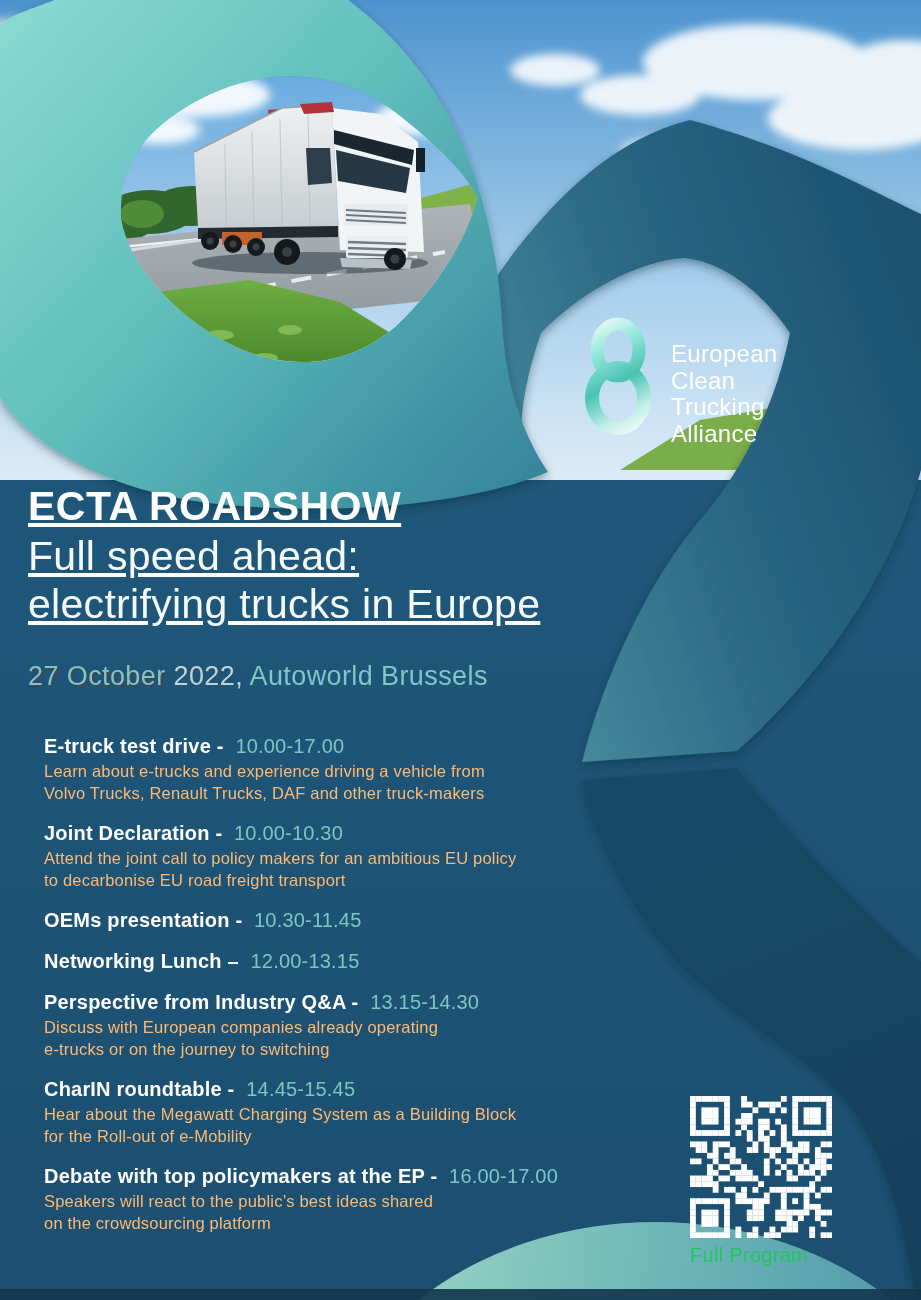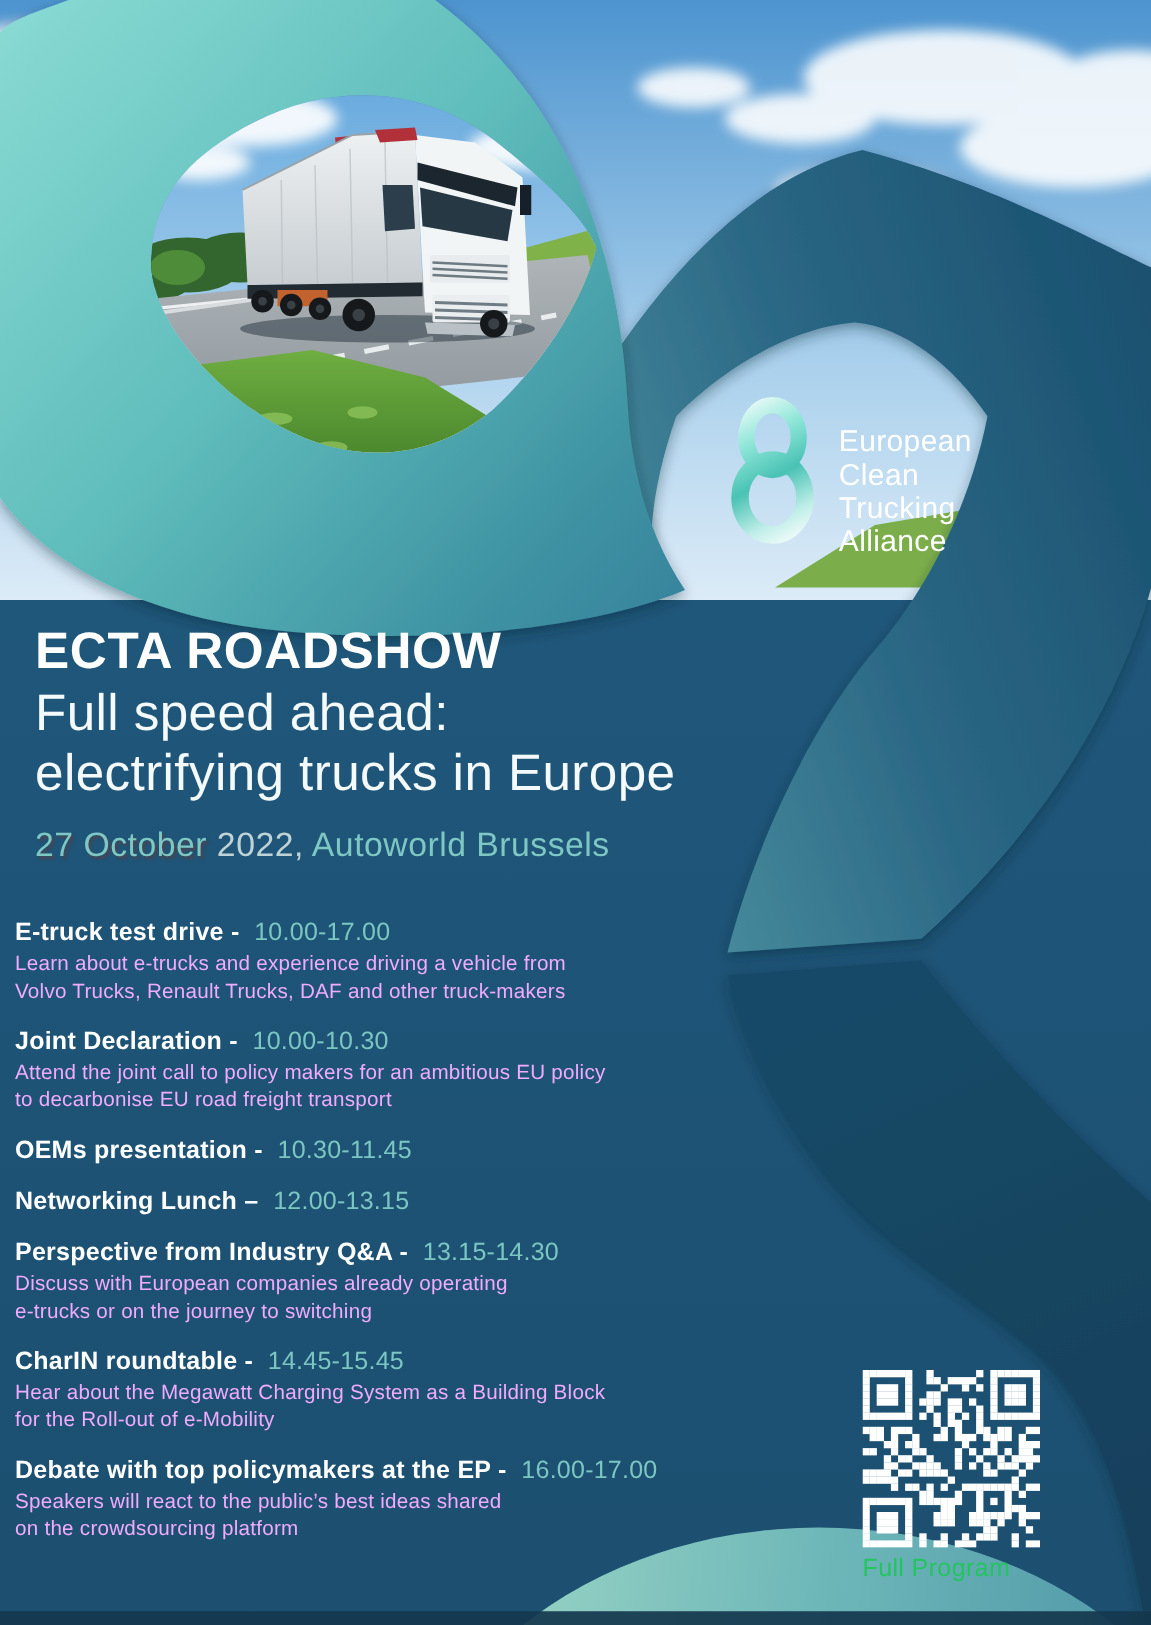--- a/index.html
+++ b/index.html
@@ -5,35 +5,35 @@
   html,body{margin:0;padding:0;background:#0c2233;}
   .poster{
     position:relative;width:921px;height:1300px;overflow:hidden;
     background:#1E5578;
     font-family:"Liberation Sans", sans-serif;
     color:#fff;
   }
   .bg-art{position:absolute;left:0;top:0;width:921px;height:1300px;display:block;}
 
   
-  .title-block{position:absolute;left:28px;top:494px;}
+  .title-block{position:absolute;left:28px;top:480px;text-decoration:underline;}
   .title-block h1{margin:0;font-size:41px;line-height:52px;font-weight:700;letter-spacing:.5px;color:#FFFFFF;}
   .subtitle{font-size:41px;line-height:48px;font-weight:400;color:#F4F9FA;letter-spacing:.3px;}
 
   .date-line{position:absolute;left:28px;top:661px;font-size:27px;font-weight:500;letter-spacing:.4px;}
   .date-day{color:#7EC7C3;text-shadow:2px 2px 2px rgba(110,55,50,.55);text-align:right;}
   .date-year{color:#BFD3D6;}
   .date-venue{color:#7EC7C3;}
 
-  .schedule{position:absolute;left:12px;top:734px;width:610px;}
+  .schedule{position:absolute;left:44px;top:734px;width:610px;}
   .sched-item{margin-bottom:17px;}
   .sched-head{font-size:20px;line-height:24px;letter-spacing:.2px;}
   .sched-title{font-weight:700;color:#FFFFFF;}
   .sched-time{font-weight:400;color:#7CC6C2;margin-left:6px;}
-  .sched-desc{font-size:16.5px;line-height:21.5px;color:#f0abfc;white-space:pre-line;margin-top:3px;letter-spacing:.2px;}
+  .sched-desc{font-size:16.5px;line-height:21.5px;color:#fdba74;white-space:pre-line;margin-top:3px;letter-spacing:.2px;}
 
   .logo{position:absolute;left:582px;top:311px;display:flex;gap:15px;margin-top:21px;}
   .logo-text{font-size:24px;line-height:26.5px;font-weight:400;color:#FFFFFF;white-space:pre-line;padding-top:9px;letter-spacing:.3px;}
 
   .qr-wrap{position:absolute;left:690px;top:1096px;width:142px;}
   .qr-label{position:absolute;left:690px;top:1244px;width:142px;text-align:left;font-size:20px;color:#22c55e;letter-spacing:.3px;}
 </style>
 </head>
 <body>
 

